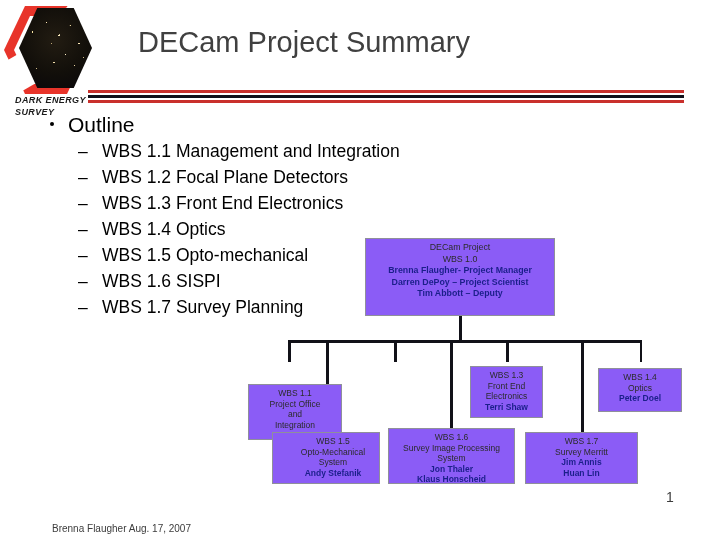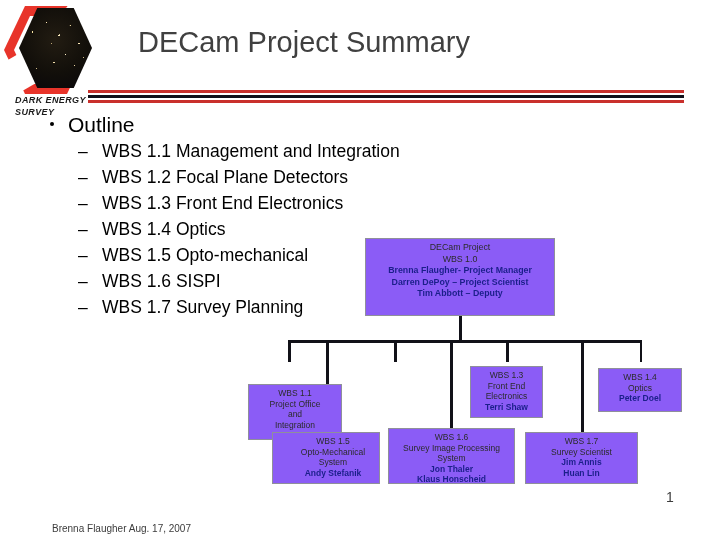--- a/index.html
+++ b/index.html
@@ -314,21 +314,21 @@
     <div class="node" style="left:388px; top:428px; width:127px; height:56px;">
       <div>WBS 1.6</div>
       <div>Survey Image Processing</div>
       <div>System</div>
       <div class="nm">Jon Thaler</div>
       <div class="nm">Klaus Honscheid</div>
     </div>
 
     <div class="node" style="left:525px; top:432px; width:113px; height:52px;">
       <div>WBS 1.7</div>
-      <div>Survey Scientist</div>
+      <div>Survey Merritt</div>
       <div class="nm">Jim Annis</div>
       <div class="nm">Huan Lin</div>
     </div>
 
   </div>
 
   <div style="position:absolute; left:52px; top:523px; font-size:10px; color:#3c3c3c;">Brenna Flaugher  Aug. 17, 2007</div>
   <div style="position:absolute; left:666px; top:489px; font-size:14px; color:#3c3c3c;">1</div>
 
 </div>

